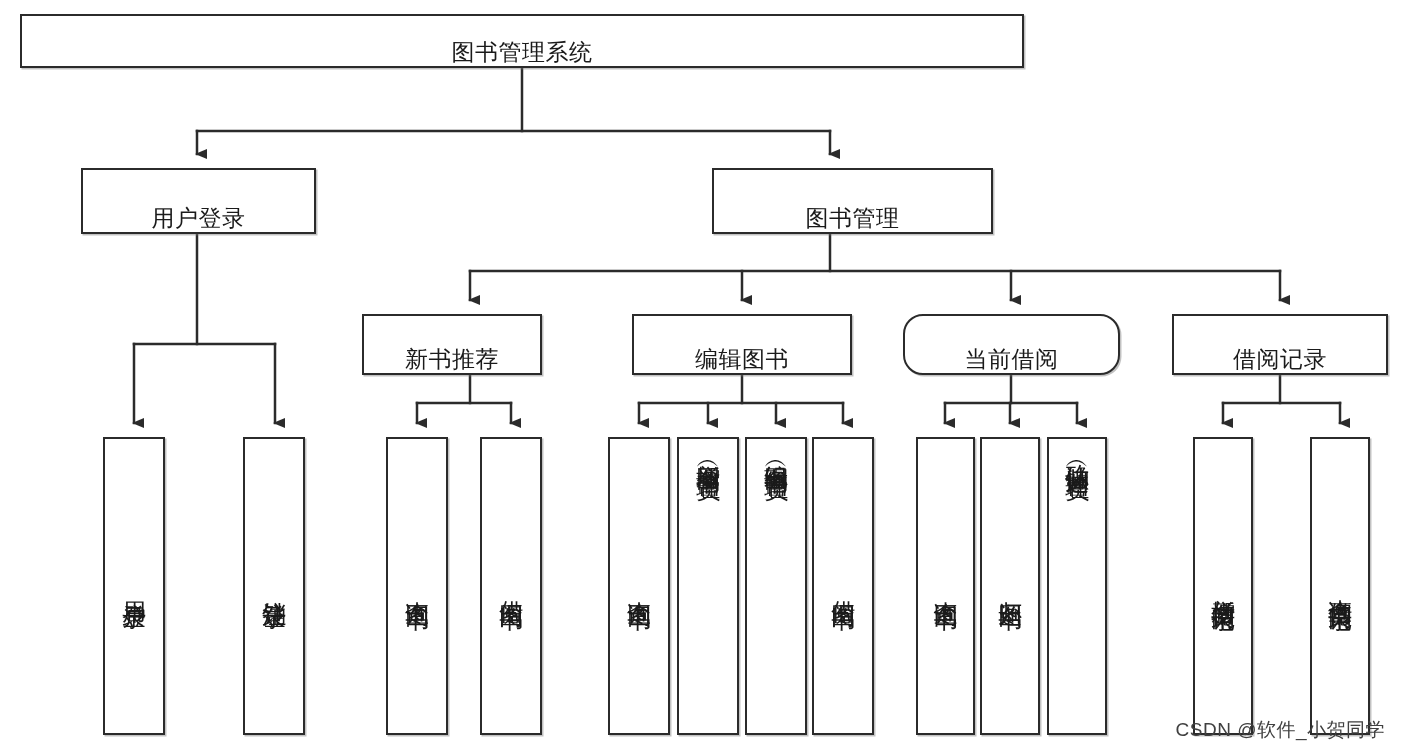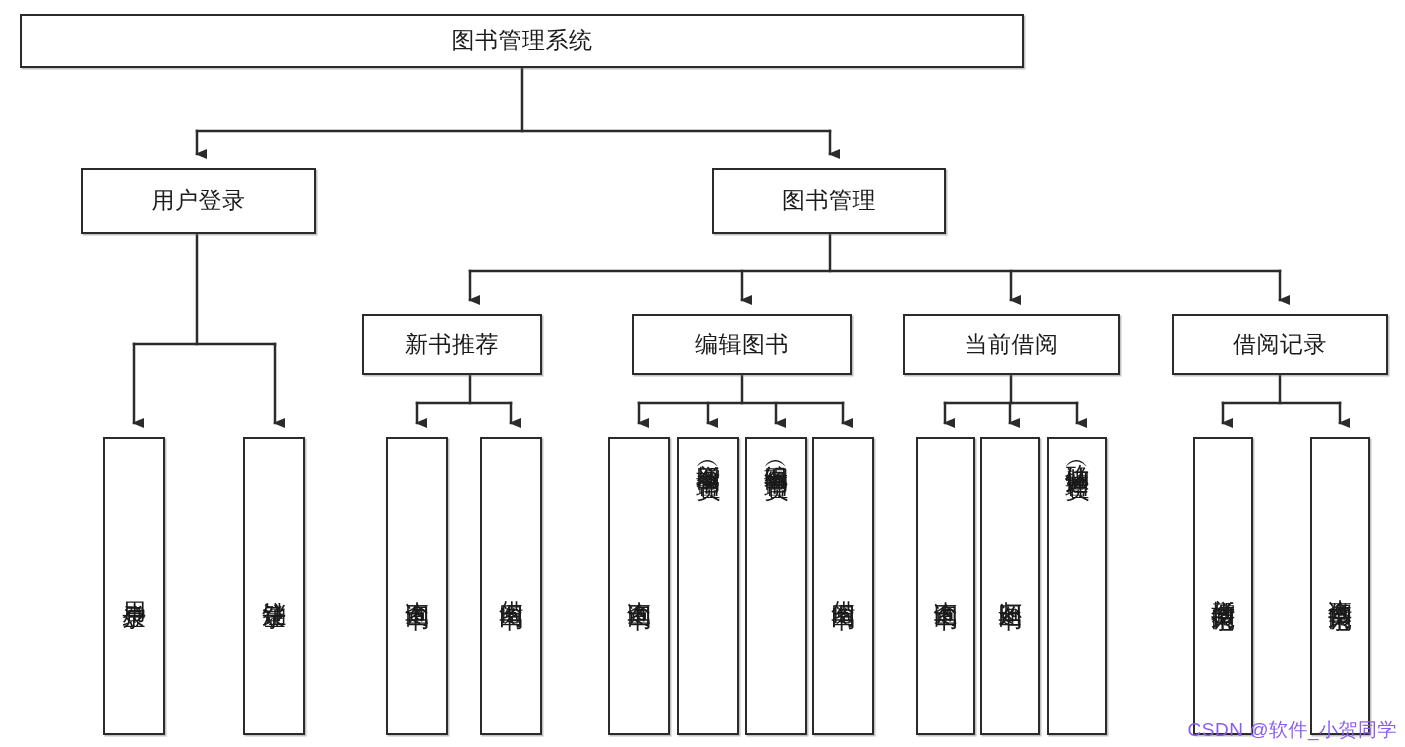--- a/index.html
+++ b/index.html
@@ -24,21 +24,21 @@
     width: 1405px;
     height: 747px;
     pointer-events: none;
   }
   .node {
     position: absolute;
     box-sizing: border-box;
     border: 2.5px solid #2b2b2b;
     background: #ffffff;
     display: flex;
-    align-items: center;
+    align-items: flex-end;
     justify-content: center;
     color: #1a1a1a;
     box-shadow: 1.5px 1.5px 0 rgba(120,120,120,0.45);
   }
   .node-label {
     display: block;
     text-align: center;
     line-height: 1.18;
     letter-spacing: 0.5px;
   }
@@ -59,24 +59,24 @@
   .node.vert .node-label {
     writing-mode: vertical-rl;
     text-orientation: upright;
     font-size: 24px;
     line-height: 1.28;
     letter-spacing: 2px;
     white-space: nowrap;
   }
   .watermark {
     position: absolute;
-    right: 8px;
+    right: 20px;
     bottom: 4px;
     font-size: 19px;
-    color: #8b5cf6;
+    color: #404040;
     letter-spacing: 0.5px;
     white-space: nowrap;
   }
 </style>
 </head>
 <body>
 
 <div id="canvas">
 
   <svg class="edges" viewBox="0 0 1405 747" width="1405" height="747" xmlns="http://www.w3.org/2000/svg">
@@ -129,31 +129,31 @@
     </g>
   </svg>
 
   <div class="node horiz" style="left: 20px; top: 14px; width: 1004px; height: 54px;">
     <span class="node-label">图书管理系统</span>
   </div>
 
   <div class="node horiz" style="left: 81px; top: 168px; width: 235px; height: 66px;">
     <span class="node-label">用户登录</span>
   </div>
-  <div class="node horiz" style="left: 712px; top: 168px; width: 234px; height: 66px;">
+  <div class="node horiz" style="left: 712px; top: 168px; width: 281px; height: 66px;">
     <span class="node-label">图书管理</span>
   </div>
 
   <div class="node horiz" style="left: 362px; top: 314px; width: 180px; height: 61px;">
     <span class="node-label">新书推荐</span>
   </div>
   <div class="node horiz" style="left: 632px; top: 314px; width: 220px; height: 61px;">
     <span class="node-label">编辑图书</span>
   </div>
-  <div class="node horiz" style="left: 903px; top: 314px; width: 217px; height: 61px;">
+  <div class="node horiz" style="left: 903px; top: 314px; width: 217px; height: 61px; border-radius: 20px;">
     <span class="node-label">当前借阅</span>
   </div>
   <div class="node horiz" style="left: 1172px; top: 314px; width: 216px; height: 61px;">
     <span class="node-label">借阅记录</span>
   </div>
 
   <div class="node vert centered" style="left: 103px; top: 437px; width: 62px; height: 298px;">
     <span class="node-label">用户登录</span>
   </div>
   <div class="node vert centered" style="left: 243px; top: 437px; width: 62px; height: 298px;">

